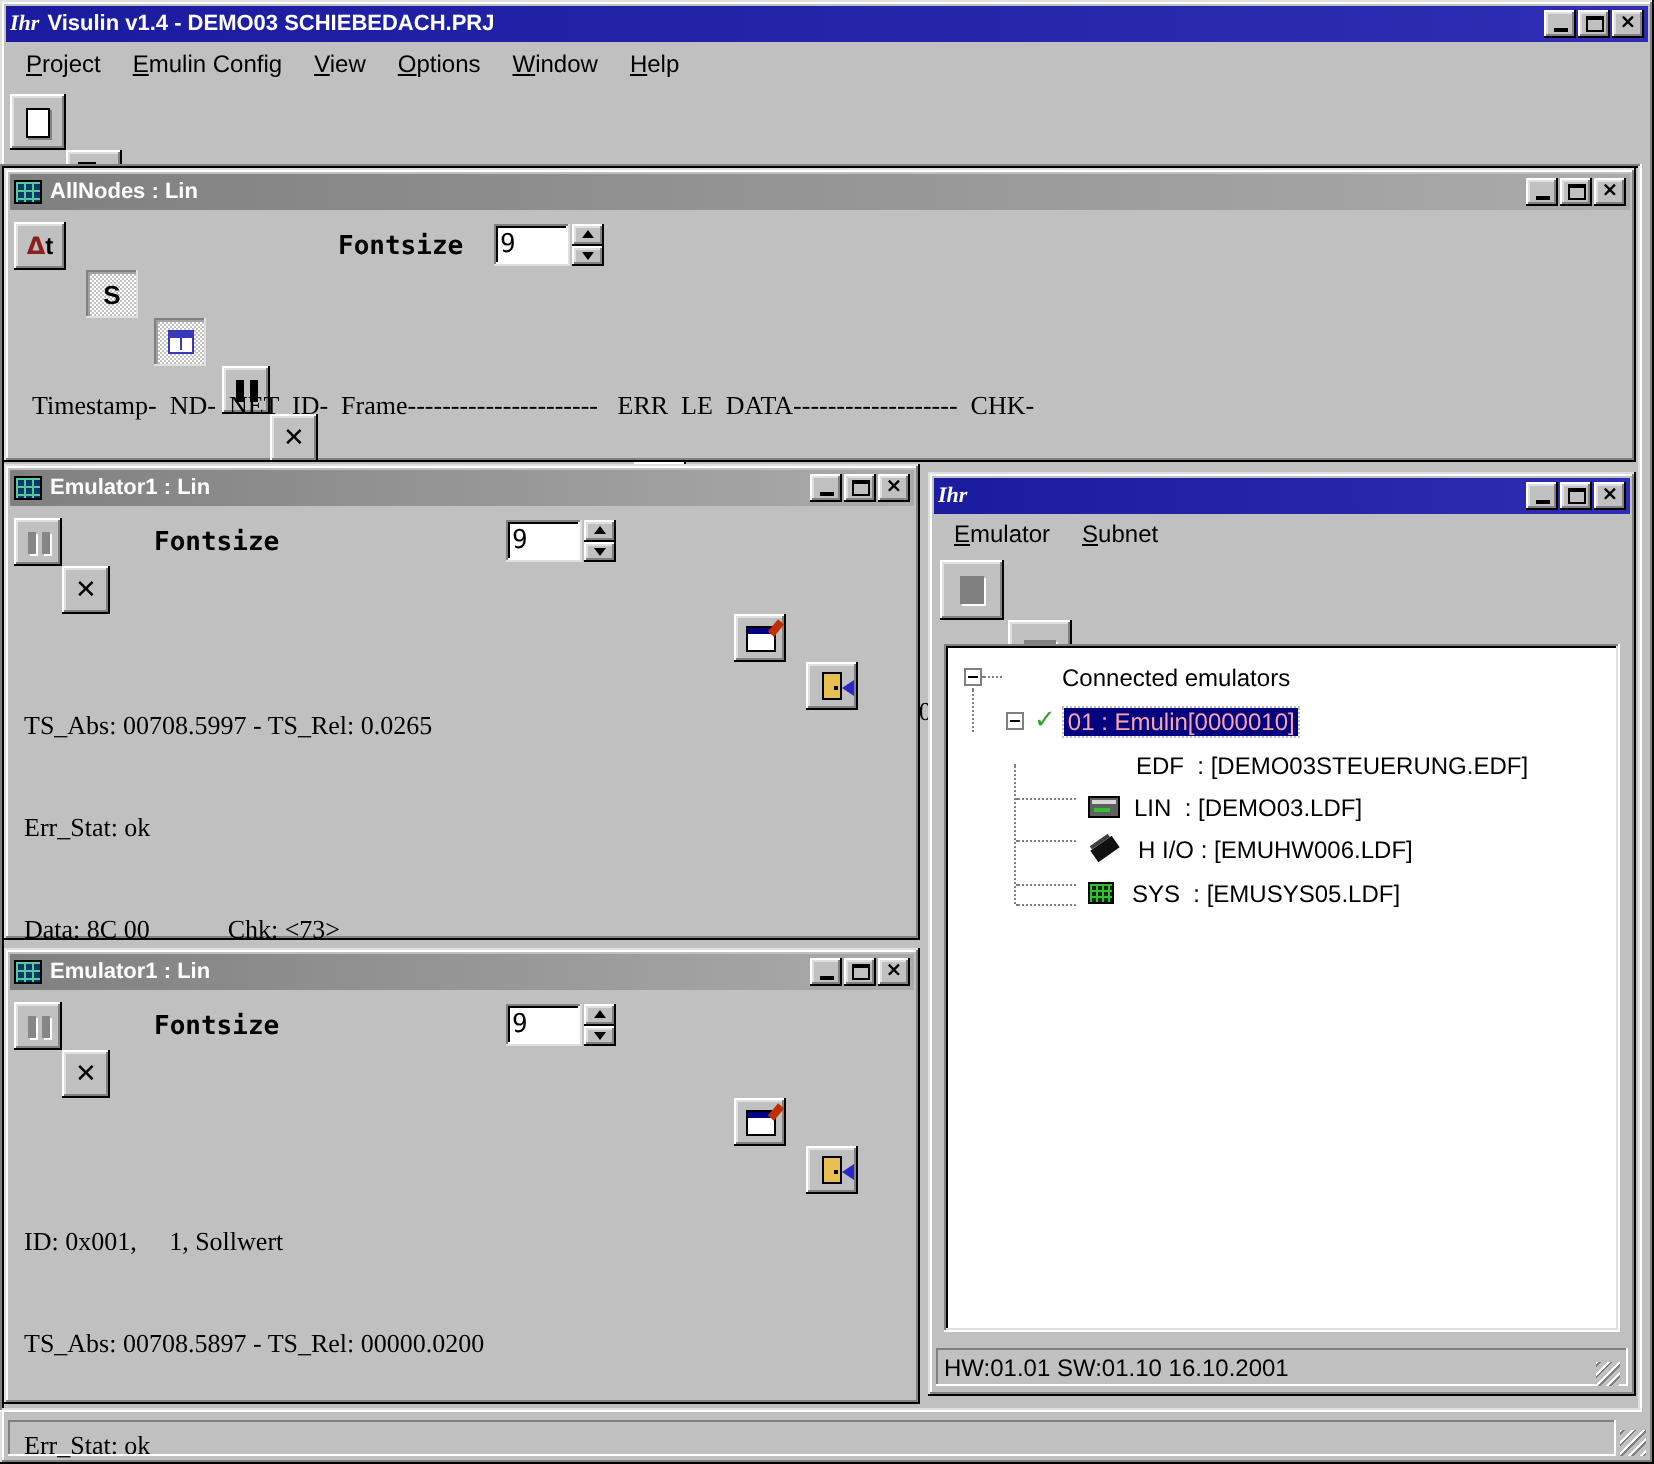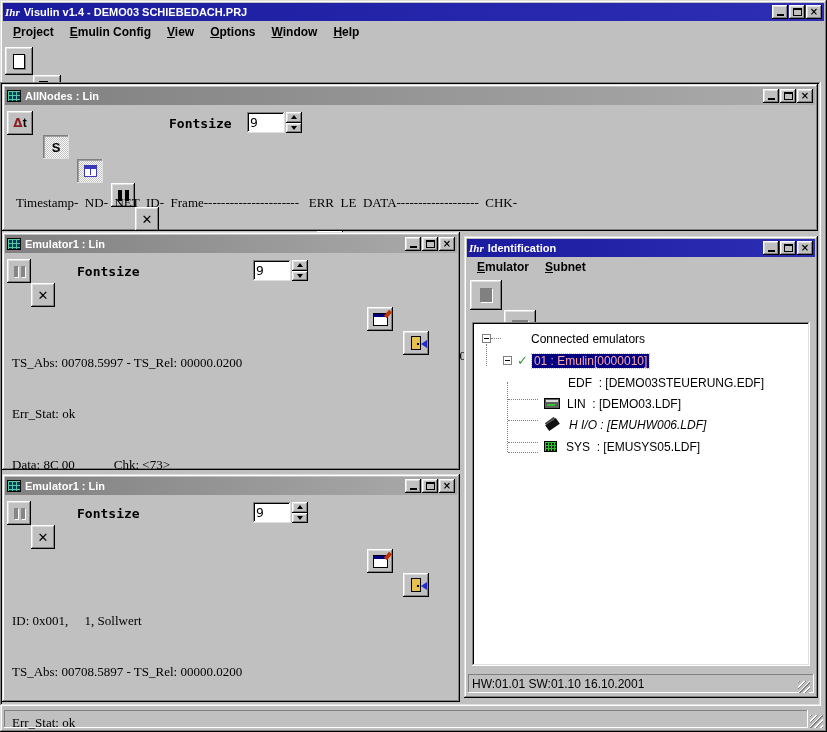--- a/index.html
+++ b/index.html
@@ -23,21 +23,21 @@
   .titlebar.inactive{background:linear-gradient(90deg,#808080,#ababab);}
   .titlebar .title-text{color:#fff;font-weight:bold;font-size:11px;margin-left:4px;white-space:nowrap;flex:1;}
   .logo{color:#fff;font-family:"Liberation Serif",serif;font-style:italic;font-weight:bold;font-size:11px;line-height:12px;}
   .cap-btns{display:flex;gap:0;margin-left:auto;}
   .cap-btn{width:16px;height:14px;display:flex;align-items:center;justify-content:center;margin-left:1px;position:relative;background:#c0c0c0;box-shadow:inset -1px -1px #000,inset 1px 1px #fff,inset -2px -2px #808080,inset 2px 2px #dfdfdf;}
   .g-min{width:7px;height:2px;background:#000;margin-top:6px;}
   .g-max{width:9px;height:8px;border:1px solid #000;border-top-width:2px;}
   .g-close{font-family:"DejaVu Sans",sans-serif;font-size:10px;font-weight:bold;line-height:10px;}
   
   .menubar{display:flex;align-items:center;height:20px;padding-left:2px;}
-  .menu-item{padding:2px 8px;white-space:nowrap;font-weight:bold;}
+  .menu-item{padding:2px 8px;white-space:nowrap;}
   .tb-btn{display:flex;align-items:center;justify-content:center;position:relative;}
   .mono{font-family:"DejaVu Sans Mono","Liberation Mono",monospace;font-size:13px;line-height:17px;white-space:pre;}
   .mono-line{white-space:pre;font-family:Liberation Serif, serif;}
   .fontsize-label{font-family:"DejaVu Sans Mono","Liberation Mono",monospace;font-weight:bold;font-size:13px;}
   .spin-input{width:38px;height:21px;border:none;padding:1px 3px;font-family:"DejaVu Sans Mono",monospace;font-size:13px;background:#fff;box-shadow:inset -1px -1px #dfdfdf,inset 1px 1px #808080,inset -2px -2px #fff,inset 2px 2px #000;}
   .spin-col{display:inline-flex;flex-direction:column;width:16px;height:21px;}
   .spin-btn{flex:1;display:flex;align-items:center;justify-content:center;background:#c0c0c0;box-shadow:inset -1px -1px #000,inset 1px 1px #fff,inset -2px -2px #808080,inset 2px 2px #dfdfdf;}
   .tri-up{width:0;height:0;border-left:3px solid transparent;border-right:3px solid transparent;border-bottom:4px solid #000;}
   .tri-down{width:0;height:0;border-left:3px solid transparent;border-right:3px solid transparent;border-top:4px solid #000;}
   
@@ -268,21 +268,21 @@
         </span>
         <div class="abs tb-btn bevel-btn" style="left:362px;top:5px;width:26px;height:24px;">
             <span class="prop-icon"></span>
           </div>
         <div class="abs tb-btn bevel-btn" style="left:398px;top:5px;width:26px;height:24px;">
           <span class="ic-door"></span>
           <span class="door-arrow-l" style="right:2px;top:9px;"></span>
         </div>
       </div>
       <div class="abs mono" style="left:3px;top:58px;right:3px;bottom:3px;padding:30px 0 0 7px;">
-        <div class="mono-line">TS_Abs: 00708.5997 - TS_Rel: 00000.0200</div>
+        <div class="mono-line">TS_Abs: 00708.5997 - TS_Rel: 0.0265</div>
         <div class="mono-line">Err_Stat: ok</div>
         <div class="mono-line">Data: 8C 00            Chk: &lt;73&gt;</div>
         <div class="mono-line">Signal:                       Hex:   Dec:   Representation</div>
         <div class="mono-line">--------------------------------------------------------</div>
         <div class="mono-line">Istpos                        Ch       12  ganz geöffnet</div>
         
       </div>
     </div>
 
     <div class="mdi-win bevel-out" style="left:2px;top:392px;width:458px;height:228px;">
@@ -336,21 +336,20 @@
         
         
         
         
       </div>
     </div>
 
     <div class="mdi-win bevel-out" style="left:464px;top:154px;width:354px;height:462px;">
       <div class="abs titlebar active" style="left:3px;top:3px;right:3px;">
         <span class="logo">Ihr</span>
-        <span class="title-text">Identification</span>
         <span class="cap-btns">
           <span class="cap-btn">
               <span class="g-min"></span>
             </span>
           <span class="cap-btn">
               <span class="g-max"></span>
             </span>
           <span class="cap-btn">
               <span class="g-close">×</span>
             </span>
@@ -407,21 +406,21 @@
         <div class="tree-row" style="left:72px;top:52px;">
           <span style="width:18px;"></span>
           <span class="tree-label" style="margin-left:6px;">EDF  : [DEMO03STEUERUNG.EDF]</span>
         </div>
         <div class="tree-row" style="left:72px;top:73px;">
           <span class="lin-dev"></span>
           <span class="tree-label" style="margin-left:7px;">LIN  : [DEMO03.LDF]</span>
         </div>
         <div class="tree-row" style="left:72px;top:94px;">
           <span class="hio-chip" style="margin-left:2px;"></span>
-          <span class="tree-label" style="margin-left:10px;font-style:italic;">H I/O : [EMUHW006.LDF]</span>
+          <span class="tree-label" style="margin-left:10px;">H I/O : [EMUHW006.LDF]</span>
         </div>
         <div class="tree-row" style="left:72px;top:116px;">
           <span class="sys-grid"></span>
           <span class="tree-label" style="margin-left:9px;">SYS  : [EMUSYS05.LDF]</span>
         </div>
       </div>
 
       <div class="abs sunken1" style="left:4px;bottom:5px;width:346px;height:19px;display:flex;align-items:center;padding:0 4px;">
         <span class="statusbar-text">HW:01.01 SW:01.10  16.10.2001</span>
         <span class="sizegrip" style="margin-left:auto;width:12px;height:12px;align-self:flex-end;"></span>

